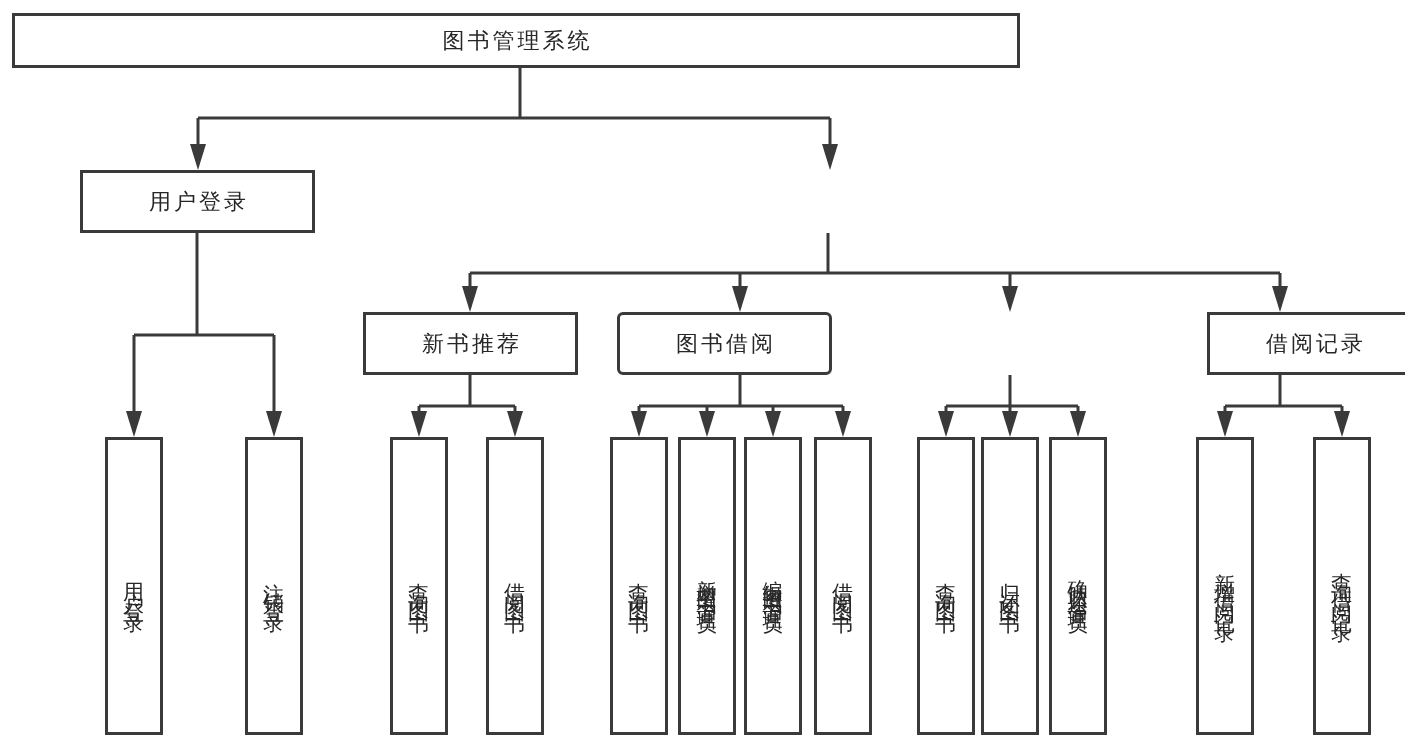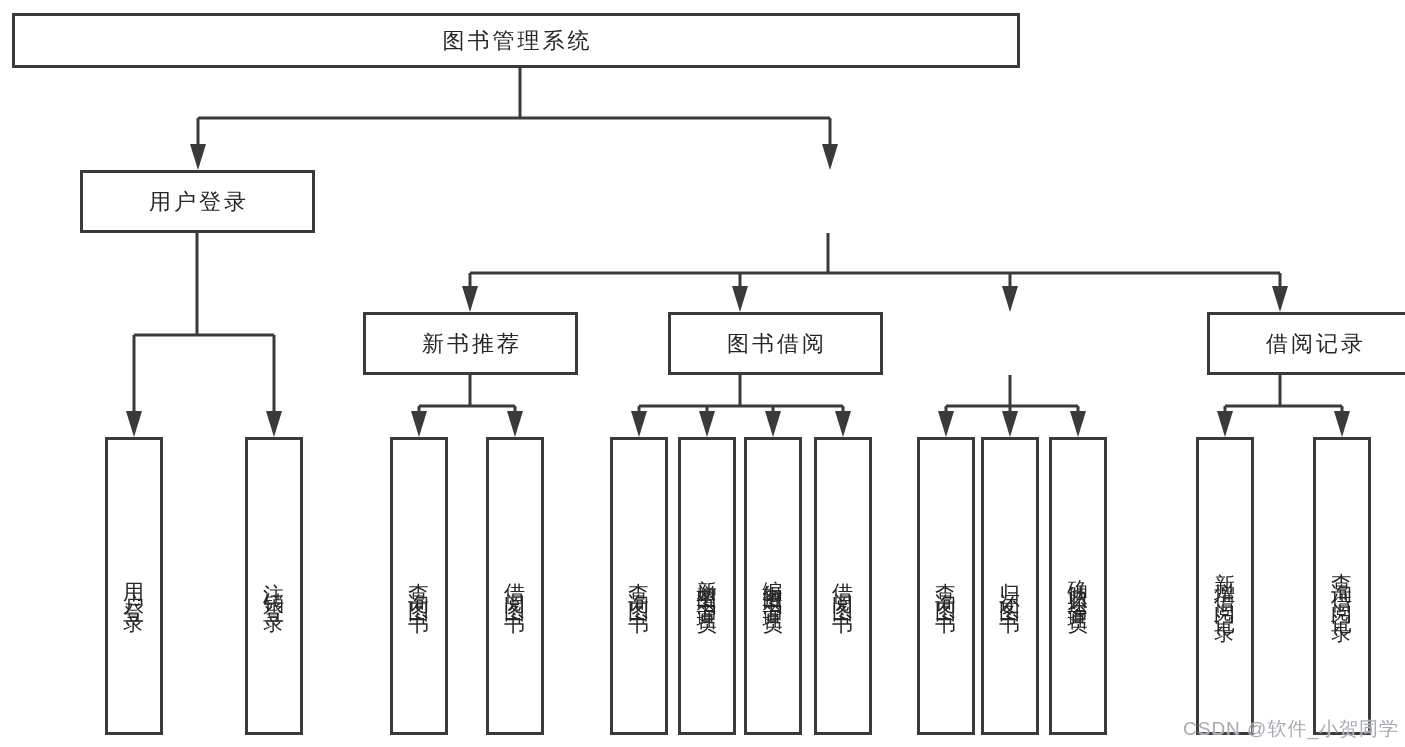--- a/index.html
+++ b/index.html
@@ -118,21 +118,21 @@
     <span class="h-label">图书管理系统</span>
   </div>
 
   <div class="node lvl2-box" style="left:80px;width:235px;">
     <span class="h-label">用户登录</span>
   </div>
 
   <div class="node lvl3-box" style="left:363px;">
     <span class="h-label">新书推荐</span>
   </div>
-  <div class="node lvl3-box" style="left:668px;">
+  <div class="node lvl3-box" style="left:617px;border-radius:6px;">
     <span class="h-label">图书借阅</span>
   </div>
   <div class="node lvl3-box" style="left:1207px;">
     <span class="h-label">借阅记录</span>
   </div>
 
   <div class="node leaf-box" style="left:105px;">
     <span class="v-label">用户登录</span>
   </div>
   <div class="node leaf-box" style="left:245px;">
@@ -169,15 +169,14 @@
     <span class="v-label tight">确认归还（管理员）</span>
   </div>
 
   <div class="node leaf-box" style="left:1196px;">
     <span class="v-label">新增借阅记录</span>
   </div>
   <div class="node leaf-box" style="left:1313px;">
     <span class="v-label">查询借阅记录</span>
   </div>
 
-  <div id="watermark">CSDN @软件_小贺同学</div>
 
 </div>
 
 </body></html>

